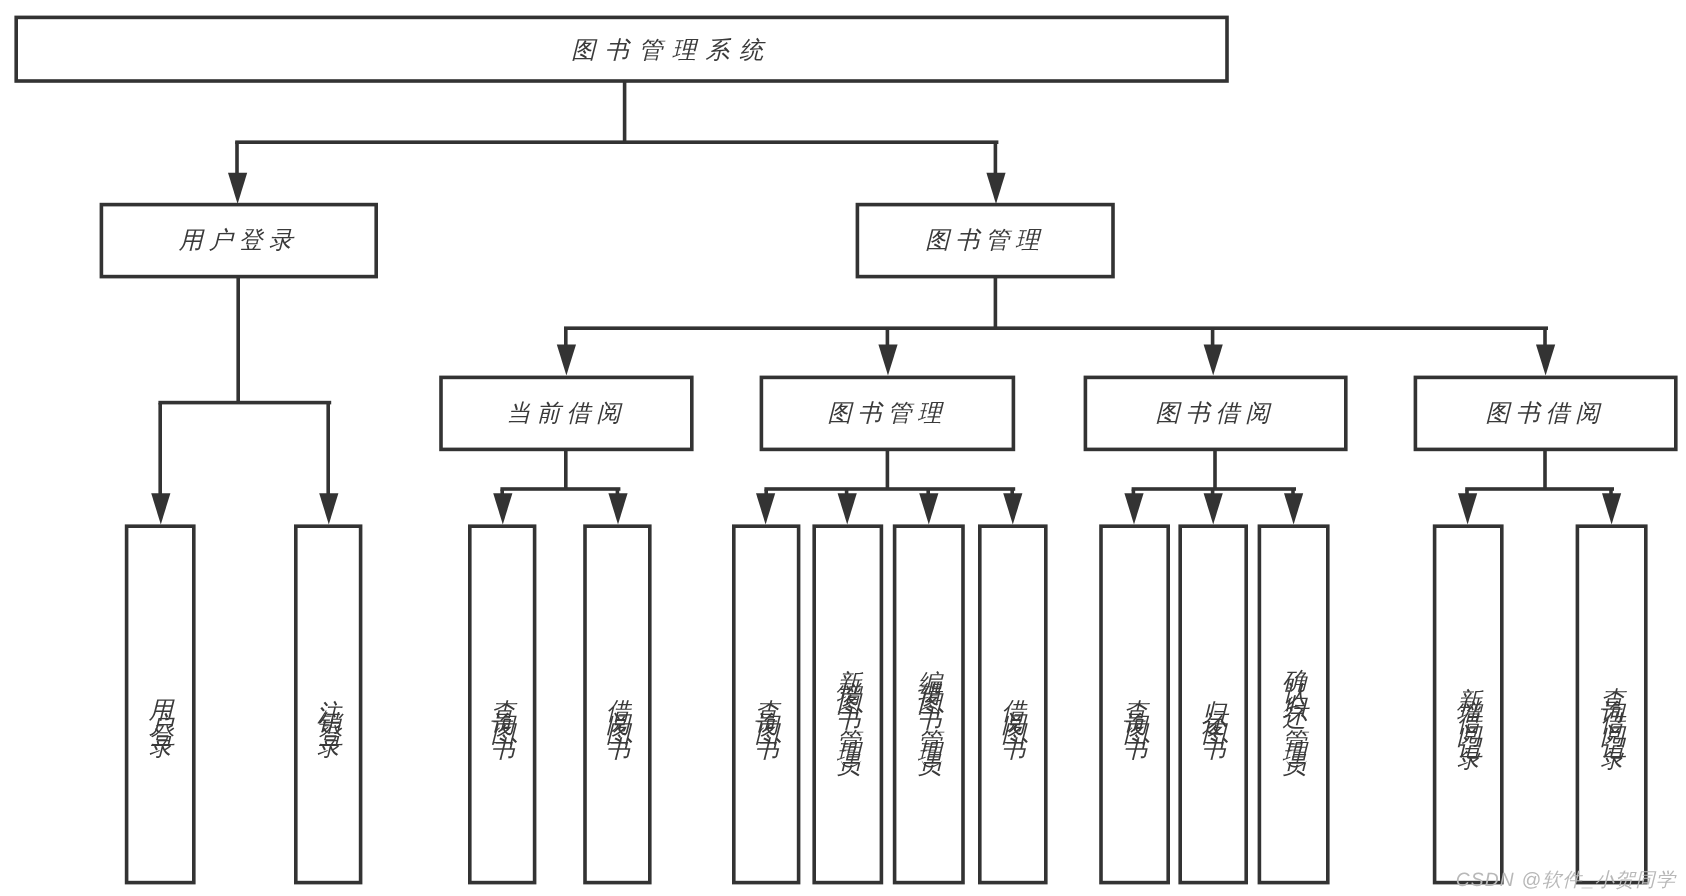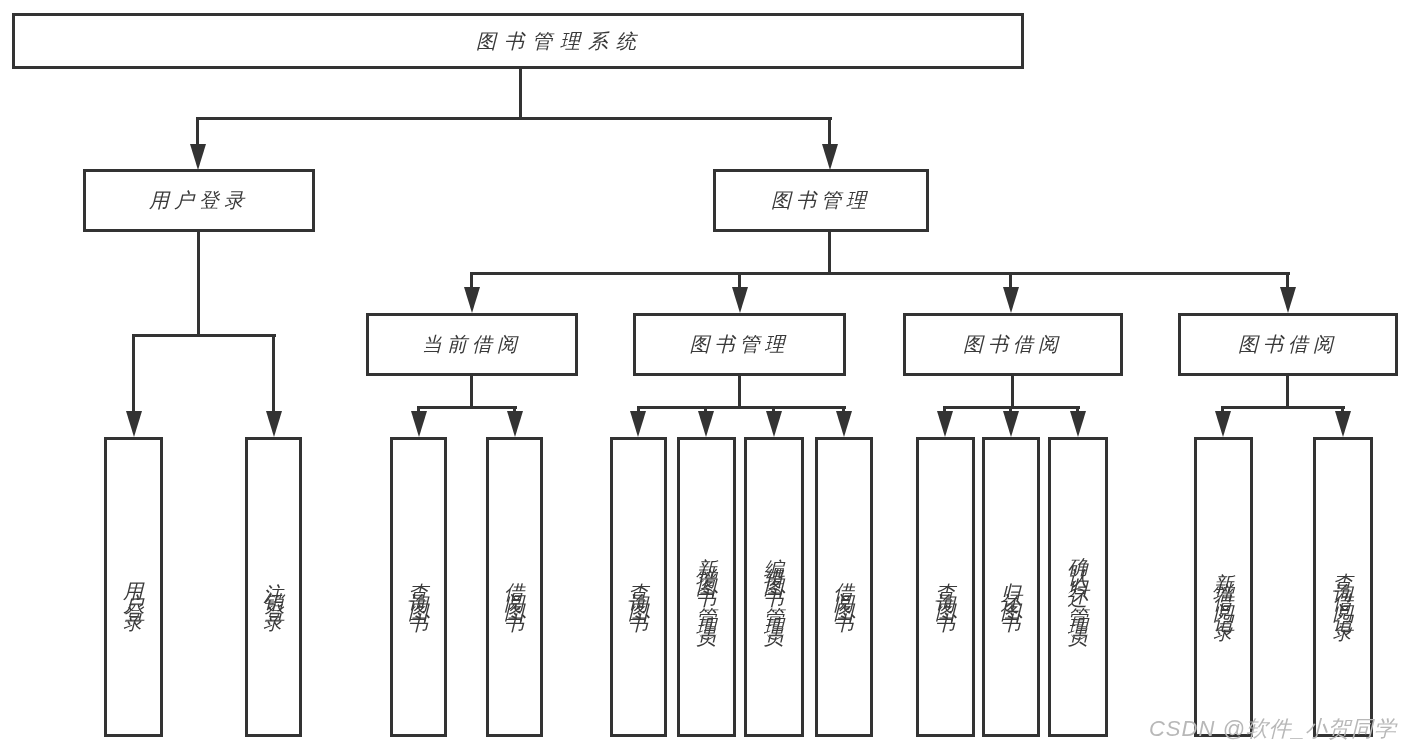--- a/index.html
+++ b/index.html
@@ -24,21 +24,21 @@
   .hline,.vline{position:absolute;background:var(--line,#333333);}
   .hline{height:3px;}
   .vline{width:3px;}
   .arrow{
     position:absolute;width:0;height:0;
     border-left:8px solid transparent;border-right:8px solid transparent;
     border-top:26px solid var(--line,#333333);
   }
   .watermark{
     position:absolute;right:8px;bottom:3px;
-    font-size:22px;letter-spacing:1px;color:var(--watermark,#b9b9b9);
+    font-size:16px;letter-spacing:1px;color:var(--watermark,#b9b9b9);
     white-space:nowrap;
   }
 </style>
 </head>
 <body>
 
 <div class="canvas">
 
   <div class="box" style="left:12px;top:13px;width:1012px;height:56px">
     <span class="lbl root-lbl">图书管理系统</span>

